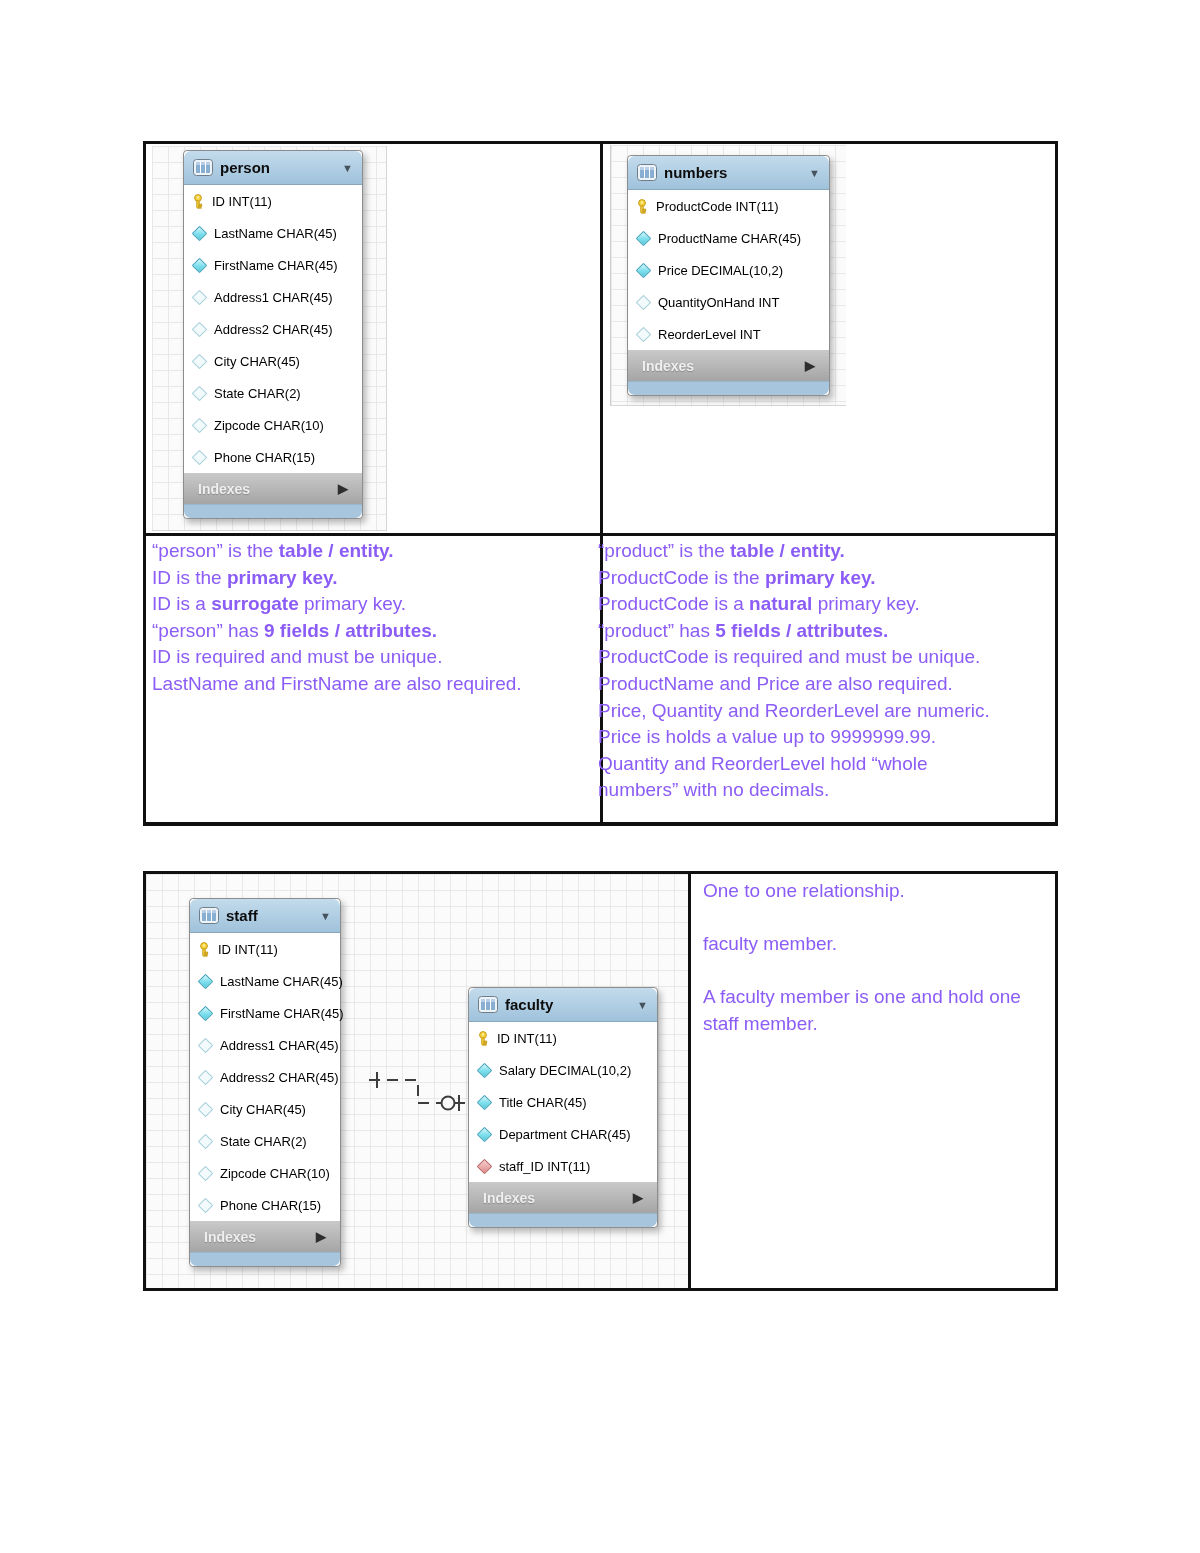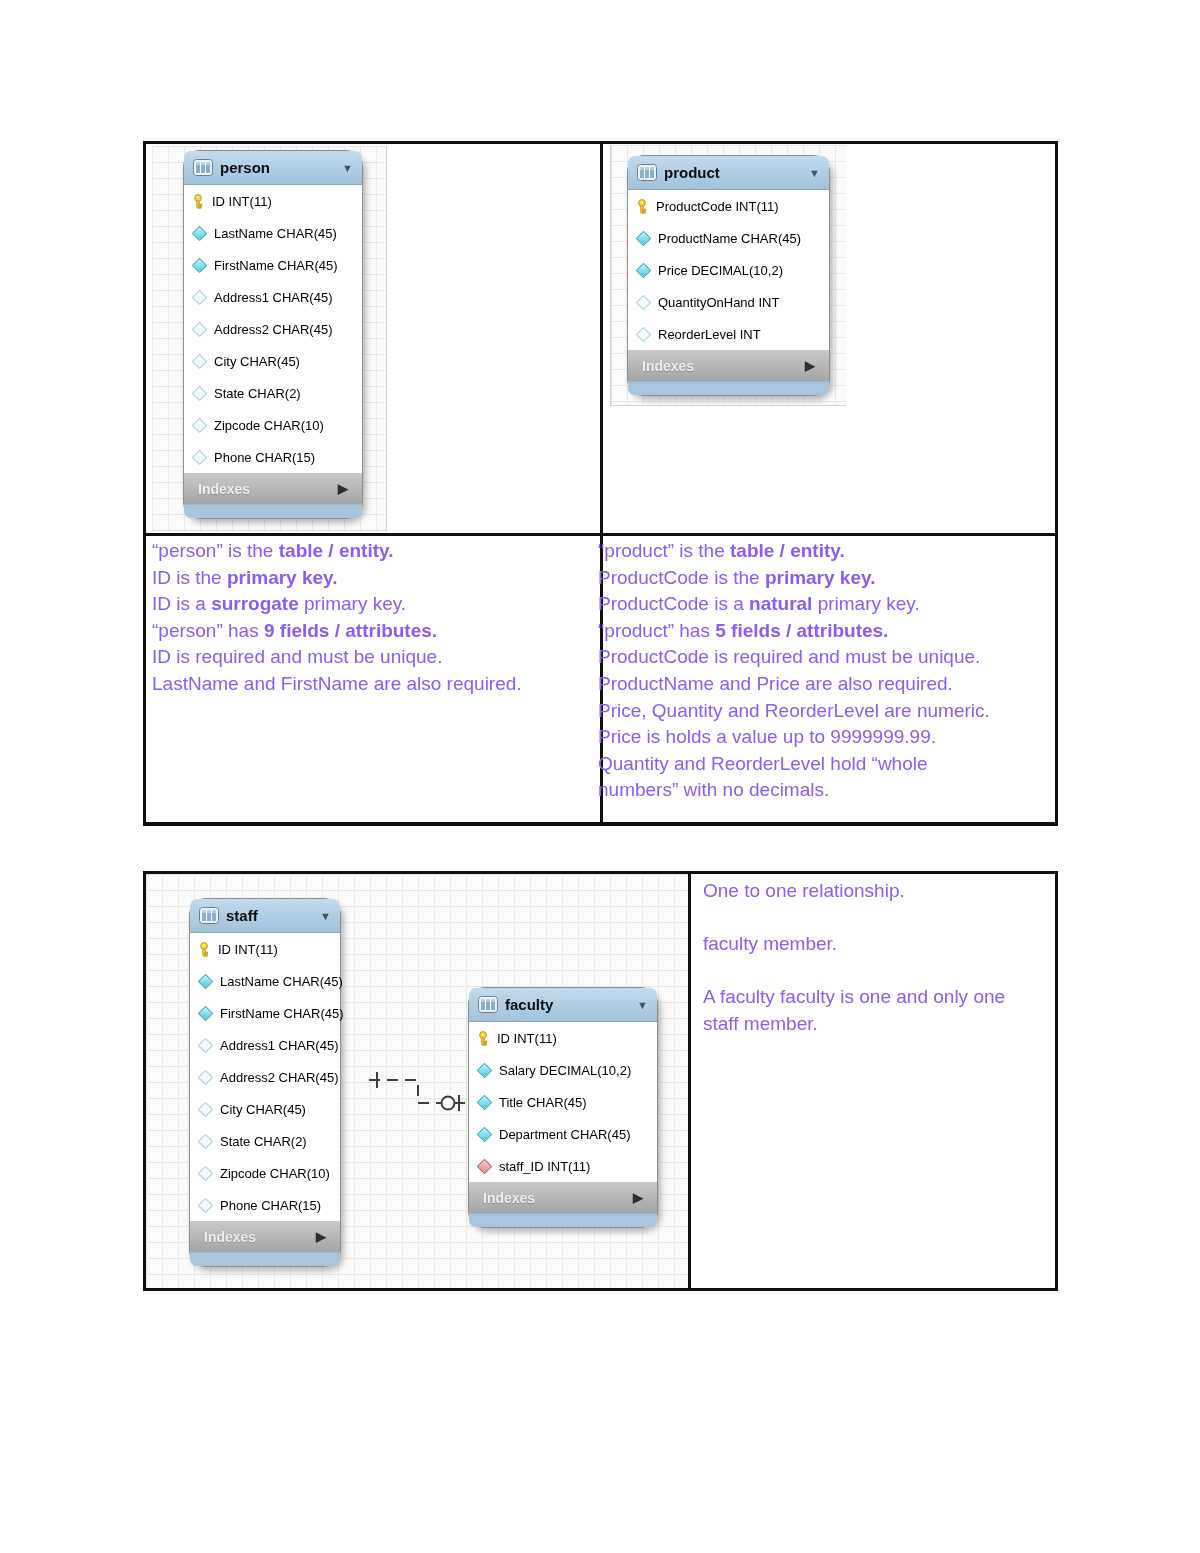--- a/index.html
+++ b/index.html
@@ -19,21 +19,21 @@
     background-image:
       linear-gradient(to right,var(--grid-line,#e8e8e8) 1px,transparent 1px),
       linear-gradient(to bottom,var(--grid-line,#e8e8e8) 1px,transparent 1px);
     background-size:16px 16px;
   }
   .grid.edge-r{border-right:1px solid #d6d6d6;border-bottom:1px solid #d6d6d6;}
   .grid.edge-l{border-left:1px solid #cfcfcf;border-bottom:1px solid #d6d6d6;}
 
   
   .widget{
-    position:absolute;border:1px solid #8d8d8d;border-radius:17px;
+    position:absolute;border:1px solid #8d8d8d;border-radius:4px;
     box-shadow:3px 4px 6px rgba(70,70,70,.38);box-sizing:border-box;background:#fff;
   }
   .w-header{
     height:33px;display:flex;align-items:center;gap:7px;padding:0 9px;
     background:linear-gradient(to bottom,var(--header-blue-light,#c3dbec),var(--header-blue,#9fc2db));
     border-bottom:1px solid #8aa6bb;border-radius:7px 7px 0 0;
   }
   .tbl-ic{display:inline-flex;flex:0 0 auto;}
   .w-title{font-weight:bold;font-size:15px;color:#0d0d0d;}
   .w-caret{margin-left:auto;font-size:11px;color:#46525e;}
@@ -142,21 +142,21 @@
       <div class="w-header">
         <span class="tbl-ic">
           <svg width="20" height="17" viewBox="0 0 20 17">
               <rect x="0.5" y="0.5" width="19" height="16" rx="3" fill="#eef3f8" stroke="#6e7e8a"></rect>
               <rect x="3" y="3" width="14" height="11" fill="#88aed2"></rect>
               <rect x="3" y="3" width="14" height="3" fill="#b7cee6"></rect>
               <line x1="7.5" y1="3" x2="7.5" y2="14" stroke="#ffffff"></line>
               <line x1="12.5" y1="3" x2="12.5" y2="14" stroke="#ffffff"></line>
             </svg>
         </span>
-        <span class="w-title">product</span>
+        <span class="w-title">numbers</span>
         <span class="w-caret">▼</span>
       </div>
       <div class="w-body">
           <div class="f-row">
             <span class="f-ic">
               <svg width="12" height="15" viewBox="0 0 12 15">
                 <circle cx="6" cy="4" r="3.4" fill="#f6d33f" stroke="#c59a18"></circle>
                 <circle cx="6" cy="3.4" r="1.1" fill="#fdf0b0"></circle>
                 <rect x="4.8" y="6.8" width="2.4" height="7.4" rx="1" fill="#f6d33f" stroke="#c59a18"></rect>
                 <rect x="7" y="10.2" width="2.6" height="1.7" fill="#f6d33f" stroke="#c59a18"></rect>
@@ -339,18 +339,18 @@
         <span class="idx-caret">▶</span>
       </div>
       <div class="w-footer"></div>
     </div>
 
     <div class="notes" style="left:557px;top:4px;width:348px;">
         <div class="nline"><span>One to one relationship.</span></div>
         <div class="nline">&nbsp;</div>
         <div class="nline"><span>faculty member.</span></div>
         <div class="nline">&nbsp;</div>
-        <div class="nline"><span>A faculty faculty is one and only one</span></div>
+        <div class="nline"><span>A faculty member is one and hold one</span></div>
         <div class="nline"><span>staff member.</span></div>
       </div>
   </div>
 
 </div>
 
 </body></html>

